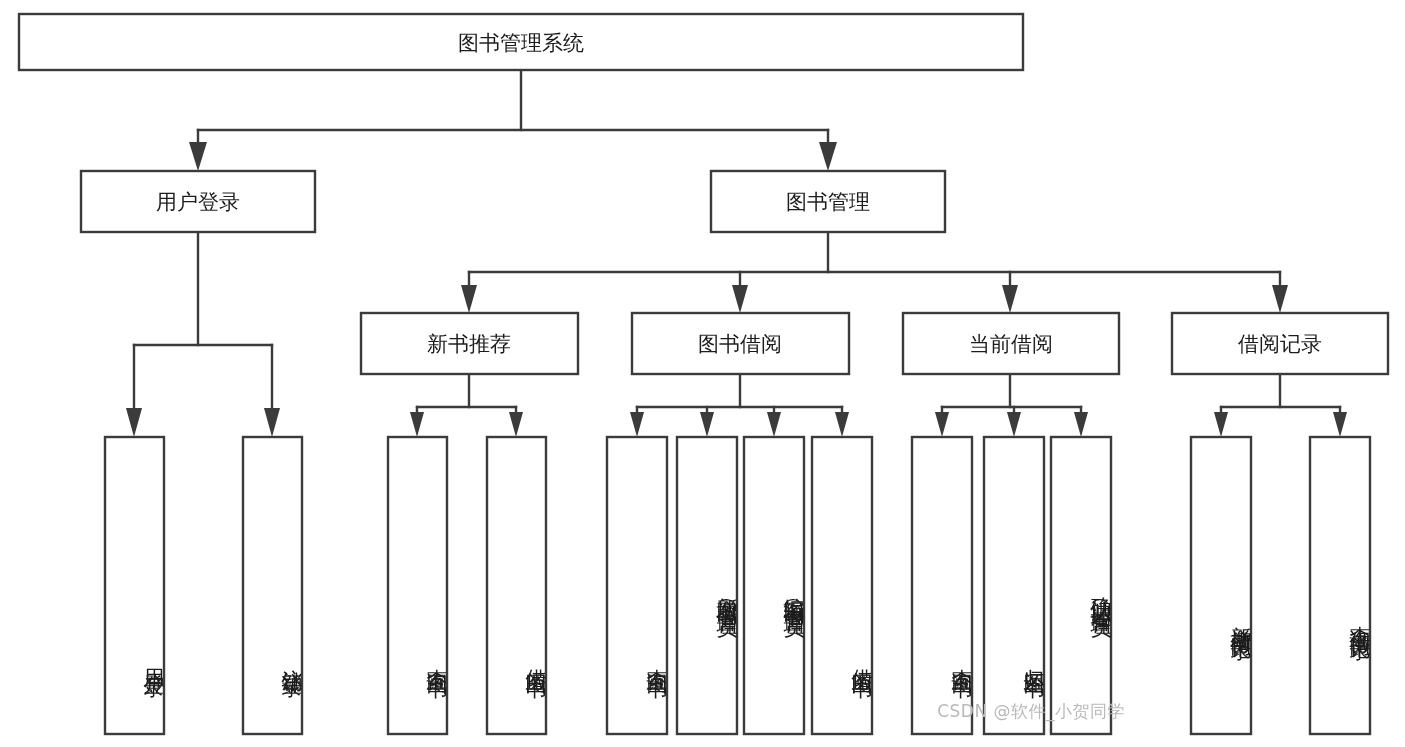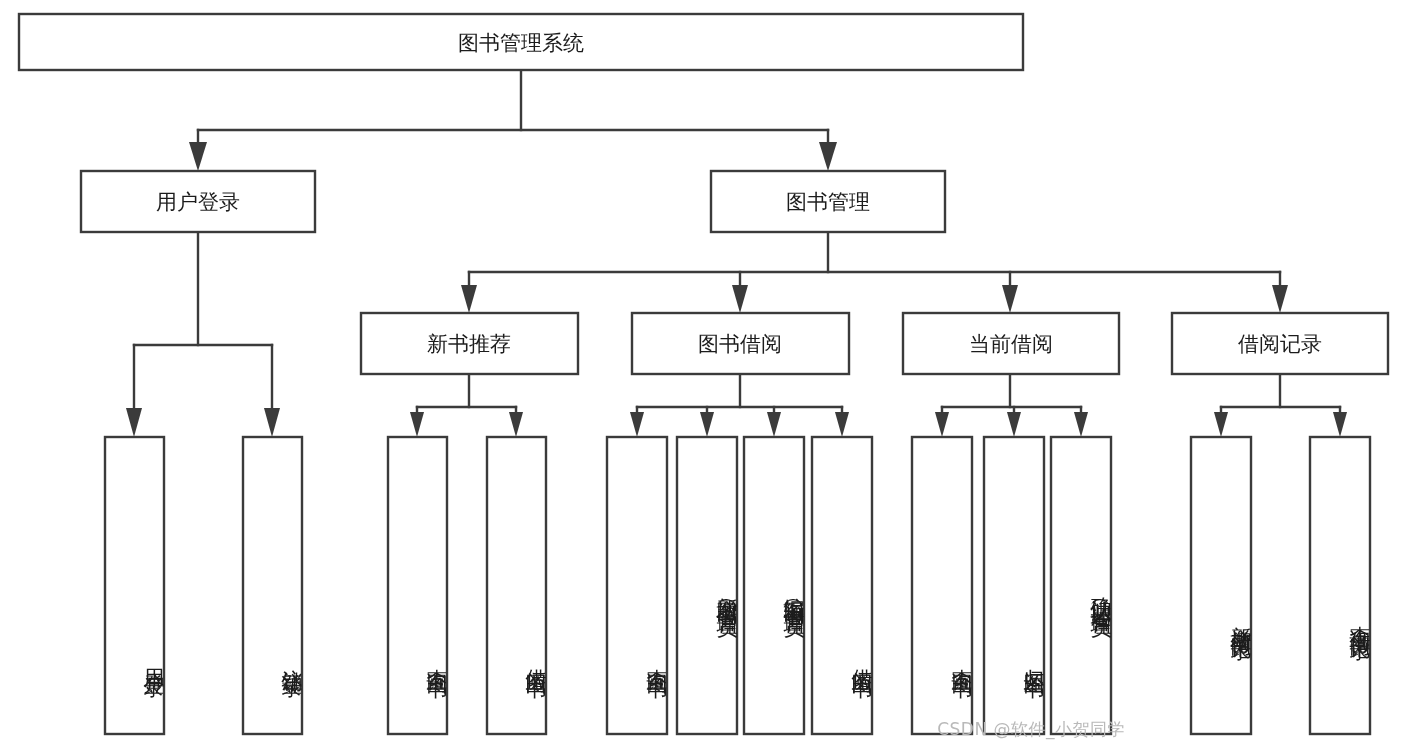--- a/index.html
+++ b/index.html
@@ -61,21 +61,21 @@
     text-align: center;
     white-space: nowrap;
     display: flex;
     align-items: flex-start;
     justify-content: center;
     pointer-events: none;
   }
   .watermark {
     position: absolute;
     right: 12px;
-    bottom: 6px;
+    bottom: 24px;
     font-family: "DejaVu Sans", "Liberation Sans", sans-serif;
     font-size: 17px;
     color: #b9b9b9;
     white-space: nowrap;
     letter-spacing: 0.5px;
   }
 </style>
 </head>
 <body>
 

